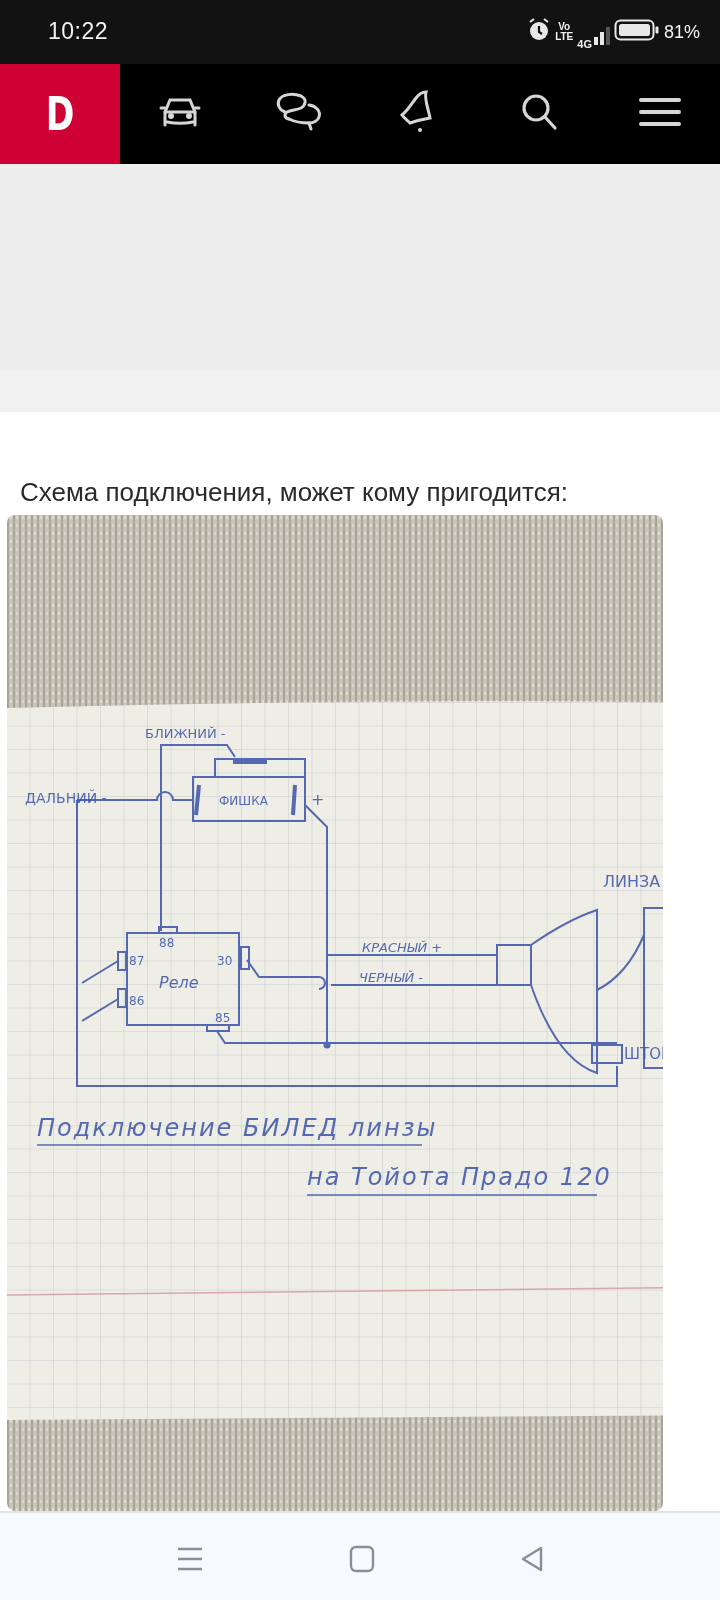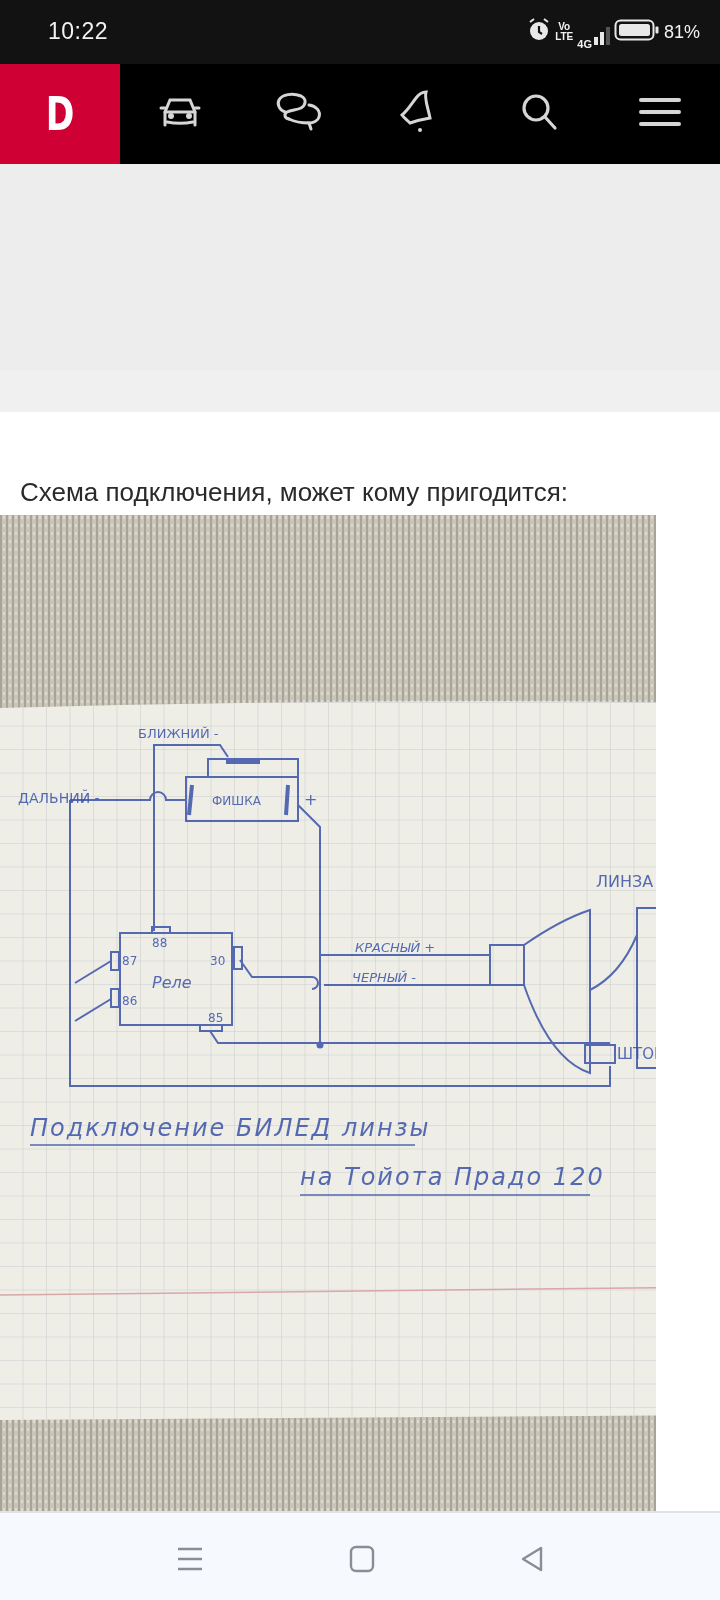--- a/index.html
+++ b/index.html
@@ -7,21 +7,21 @@
   .status-bar { position: absolute; left: 0; top: 0; width: 720px; height: 64px; background: #121212; color: #f2f2f2; }
   .status-time { position: absolute; left: 48px; top: 18px; font-size: 23px; letter-spacing: 0.5px; }
   .status-right { position: absolute; right: 20px; top: 16px; height: 32px; display: flex; align-items: center; gap: 4px; text-align: center; }
   .status-pct { font-size: 18px; }
   .nav { position: absolute; left: 0; top: 64px; width: 720px; height: 100px; background: #000; display: flex; }
   .logo { width: 120px; height: 100px; background: #cf0033; display: flex; align-items: center; justify-content: center; color: #fff; font-weight: bold; font-size: 46px; }
   .nav-btn { width: 120px; height: 100px; display: flex; align-items: center; justify-content: center; }
   .ad-slot { position: absolute; left: 0; top: 164px; width: 720px; height: 206px; background: #ededed; }
   .ad-gap { position: absolute; left: 0; top: 370px; width: 720px; height: 42px; background: #f0f0f0; }
   .caption { position: absolute; left: 20px; top: 445px; font-size: 26px; color: #2a2a2a; margin-top: 32px; }
-  .photo { position: absolute; left: 0; top: 515px; width: 656px; height: 996px; overflow: hidden; }
+  .photo { position: absolute; left: 7px; top: 515px; width: 656px; height: 996px; overflow: hidden; border-radius: 8px; }
   .sys-nav { position: absolute; left: 0; top: 1511px; width: 720px; height: 89px; background: #f6f9fd; border-top: 2px solid #dfe3e8; }
   .sys-btn { position: absolute; top: 28px; width: 40px; height: 40px; display: flex; align-items: center; justify-content: center; }
 </style>
 </head>
 <body>
 
 <div class="status-bar">
   <span class="status-time">10:22</span>
   <div class="status-right">
     <span>

